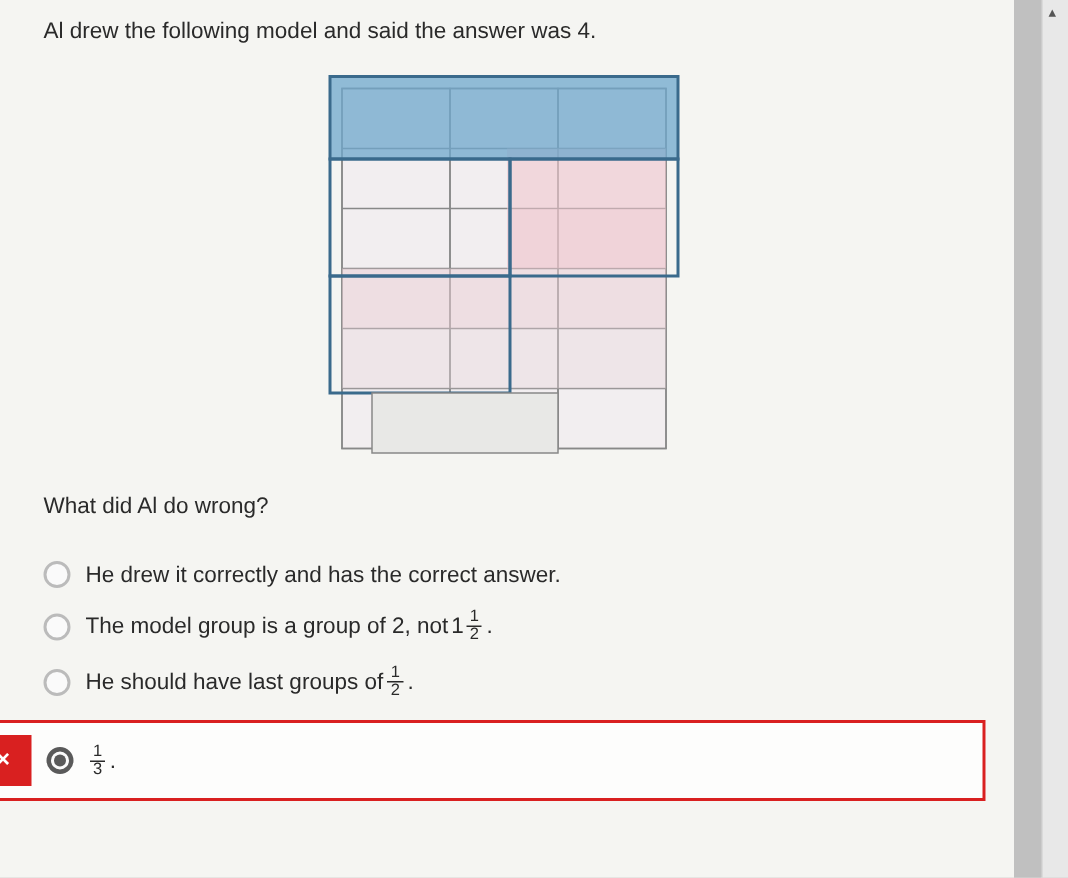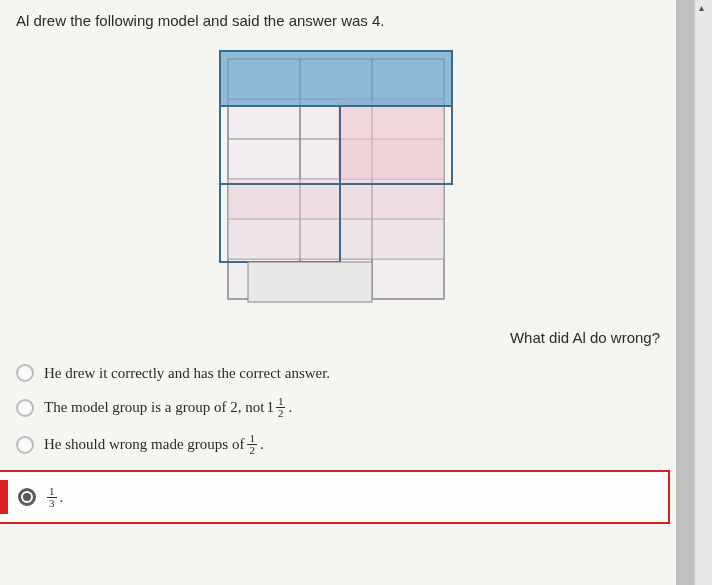--- a/index.html
+++ b/index.html
@@ -8,21 +8,21 @@
       background: #b8b8b8;
       width: 712px;
       height: 585px;
       overflow: hidden;
       position: relative;
     }
     .page {
       background: #f5f5f2;
       width: 676px;
       height: 585px;
-      padding: 12px 16px;
+      padding: 12px 29px;
       position: relative;
     }
     .scrollbar {
       position: absolute;
       right: 0;
       top: 0;
       width: 18px;
       height: 585px;
       background: #e8e8e8;
       border-left: 1px solid #ccc;
@@ -53,35 +53,33 @@
       width: 280px;
       height: 262px;
       position: relative;
     }
     .model-svg {
       display: block;
     }
     .prompt {
       font-size: 15px;
       color: #2a2a2a;
-      margin-bottom: 18px;
-      text-align: right;
+      margin-bottom: 28px;
     }
     .options {
       display: flex;
       flex-direction: column;
       gap: 14px;
     }
     .option {
       display: flex;
       align-items: center;
       gap: 10px;
       font-size: 15px;
       color: #2a2a2a;
-      font-family: Liberation Serif, serif;
     }
     .option.incorrect {
       border: 2px solid #d92020;
       padding: 8px 10px 8px 0;
       margin-left: -48px;
       margin-right: -10px;
       background: #fdfdfc;
       gap: 10px;
     }
     .incorrect-mark {
@@ -197,21 +195,21 @@
             <span class="den">2</span>
           </span>
         </span>
         <span>.</span>
       </span>
     </div>
 
     <div class="option">
       <span class="radio"></span>
       <span class="option-label">
-        <span>He should wrong made groups of </span>
+        <span>He should have last groups of </span>
         <span class="frac">
           <span class="num">1</span>
           <span class="den">2</span>
         </span>
         <span>.</span>
       </span>
     </div>
 
     <div class="option incorrect">
       <span class="incorrect-mark">×</span>

